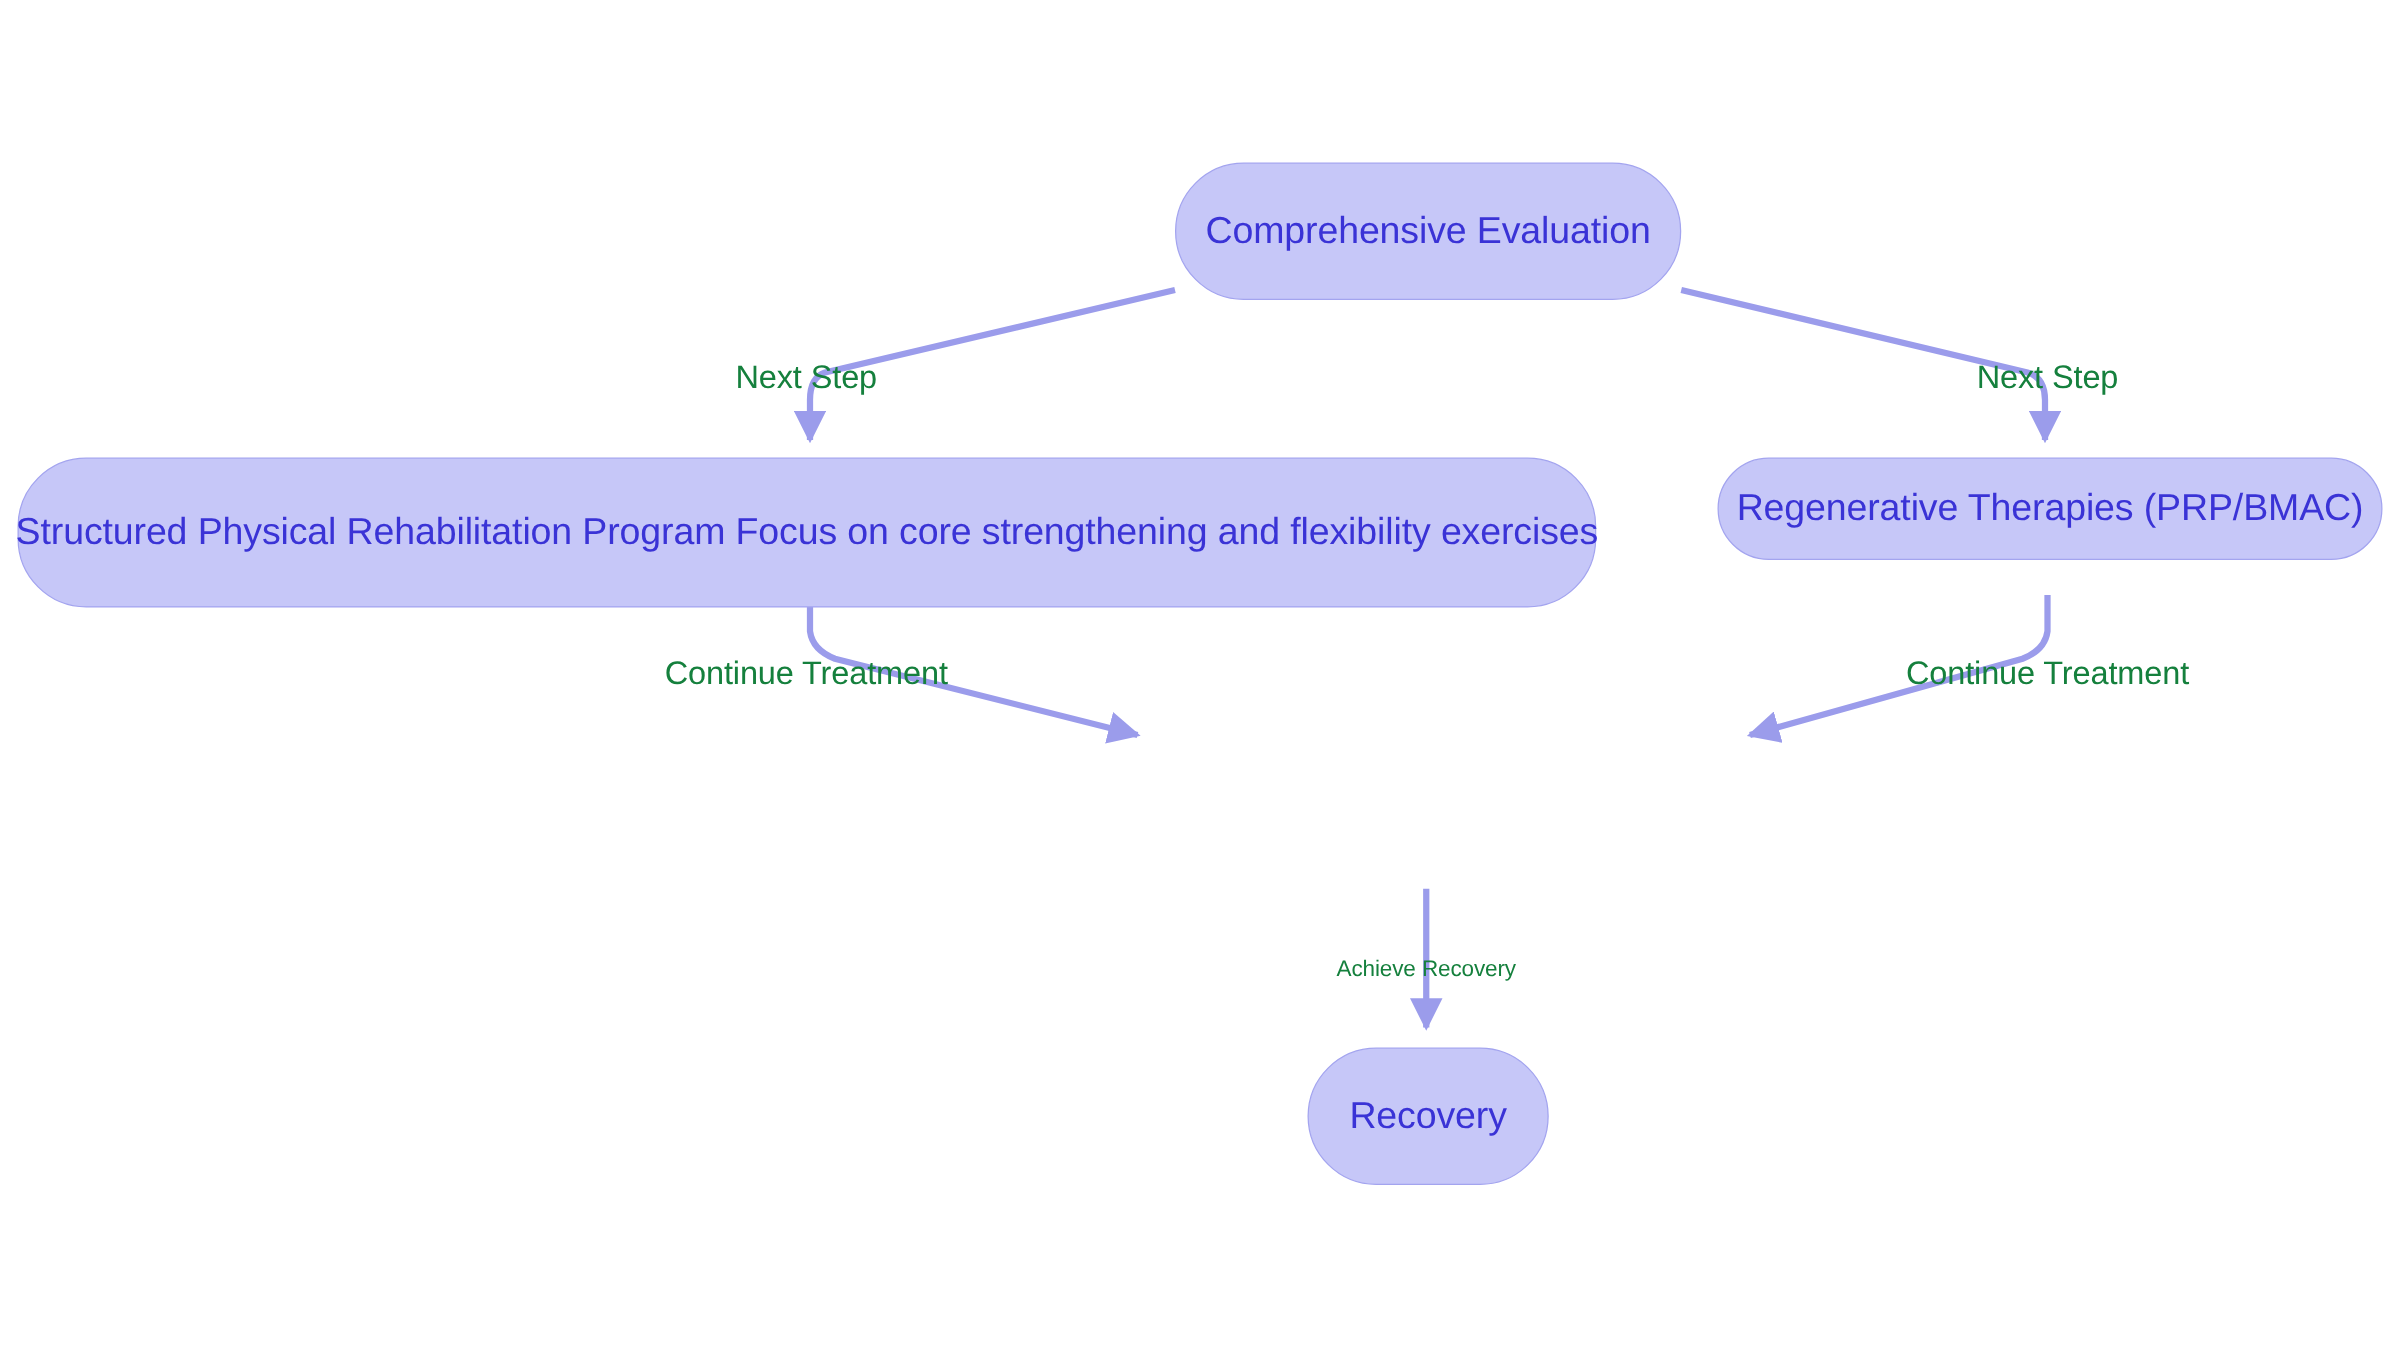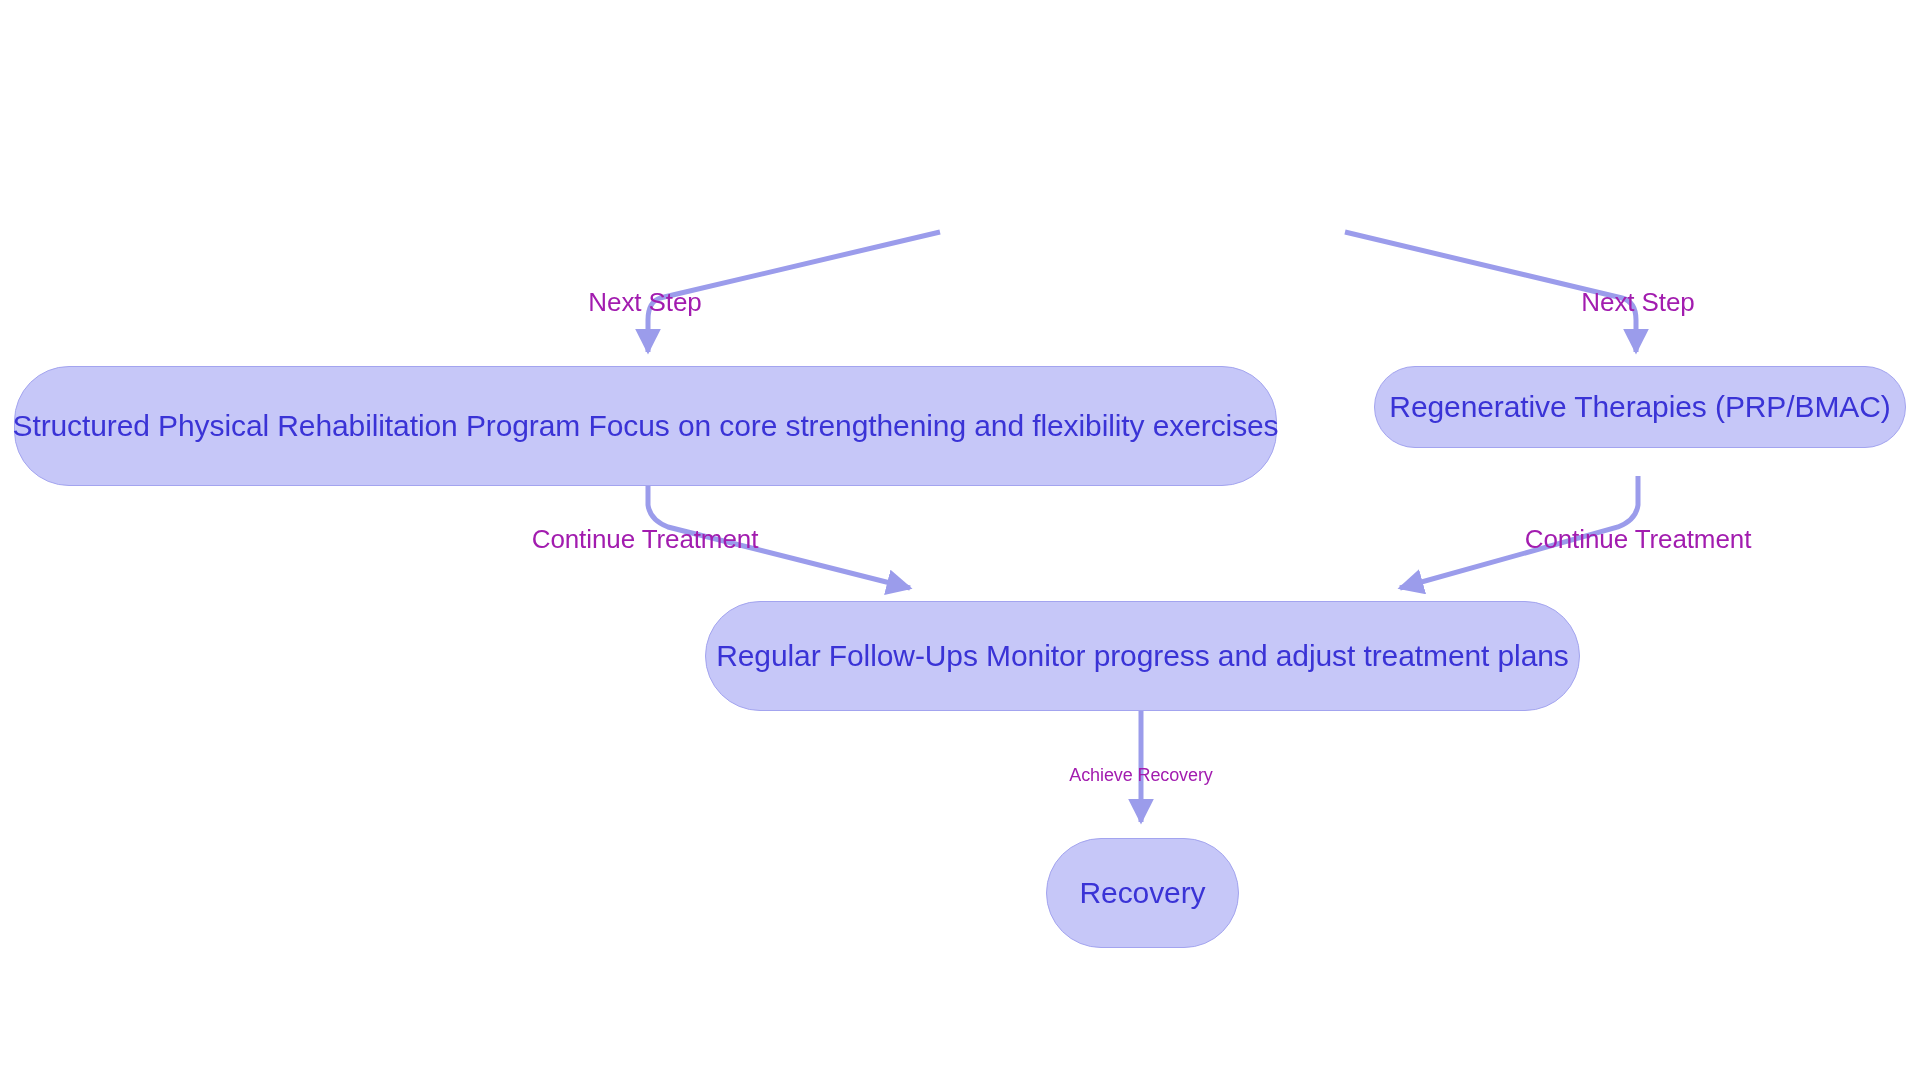--- a/index.html
+++ b/index.html
@@ -38,21 +38,21 @@
     text-align: center;
     color: #3a33d6;
     white-space: nowrap;
   }
   .node-label {
     color: #3a33d6;
     letter-spacing: -0.1px;
   }
   .edge-label {
     position: absolute;
-    color: #a21caf;
+    color: #15803d;
     white-space: nowrap;
     transform: translate(-50%, -50%);
     letter-spacing: -0.1px;
   }
 </style>
 </head>
 <body>
 
 <div id="diagram">
 
@@ -67,32 +67,32 @@
 
     <path d="M 1345 232 L 1622 298 Q 1636 302 1636 320 L 1636 352" fill="none" stroke="#9b9ceb" stroke-width="5" marker-end="url(#arrow)"></path>
 
     <path d="M 648 476 L 648 505 Q 650 520 668 527 L 910 588" fill="none" stroke="#9b9ceb" stroke-width="5" marker-end="url(#arrow)"></path>
 
     <path d="M 1638 476 L 1638 505 Q 1636 520 1618 527 L 1400 588" fill="none" stroke="#9b9ceb" stroke-width="5" marker-end="url(#arrow)"></path>
 
     <path d="M 1141 711 L 1141 822" fill="none" stroke="#9b9ceb" stroke-width="5" marker-end="url(#arrow)"></path>
   </svg>
 
+  <div class="node" style="left:940px; top:130px; width:405px; height:110px; border-radius:55px;">
+    <span class="node-label" style="font-size:30px;">Comprehensive Evaluation</span>
+  </div>
 
   <div class="node" style="left:14px; top:366px; width:1263px; height:120px; border-radius:55px;">
     <span class="node-label" style="font-size:30px;">Structured Physical Rehabilitation Program Focus on core strengthening and flexibility exercises</span>
   </div>
 
   <div class="node" style="left:1374px; top:366px; width:532px; height:82px; border-radius:55px;">
     <span class="node-label" style="font-size:30px;">Regenerative Therapies (PRP/BMAC)</span>
   </div>
 
-  <div class="node" style="left:705px; top:601px; width:875px; height:110px; border-radius:55px;">
-    <span class="node-label" style="font-size:30px;">Regular Follow-Ups Monitor progress and adjust treatment plans</span>
-  </div>
 
   <div class="node" style="left:1046px; top:838px; width:193px; height:110px; border-radius:55px;">
     <span class="node-label" style="font-size:30px;">Recovery</span>
   </div>
 
   <div class="edge-label" style="left:645px; top:302px; font-size:26px;">Next Step</div>
 
   <div class="edge-label" style="left:1638px; top:302px; font-size:26px;">Next Step</div>
 
   <div class="edge-label" style="left:645px; top:539px; font-size:26px;">Continue Treatment</div>

